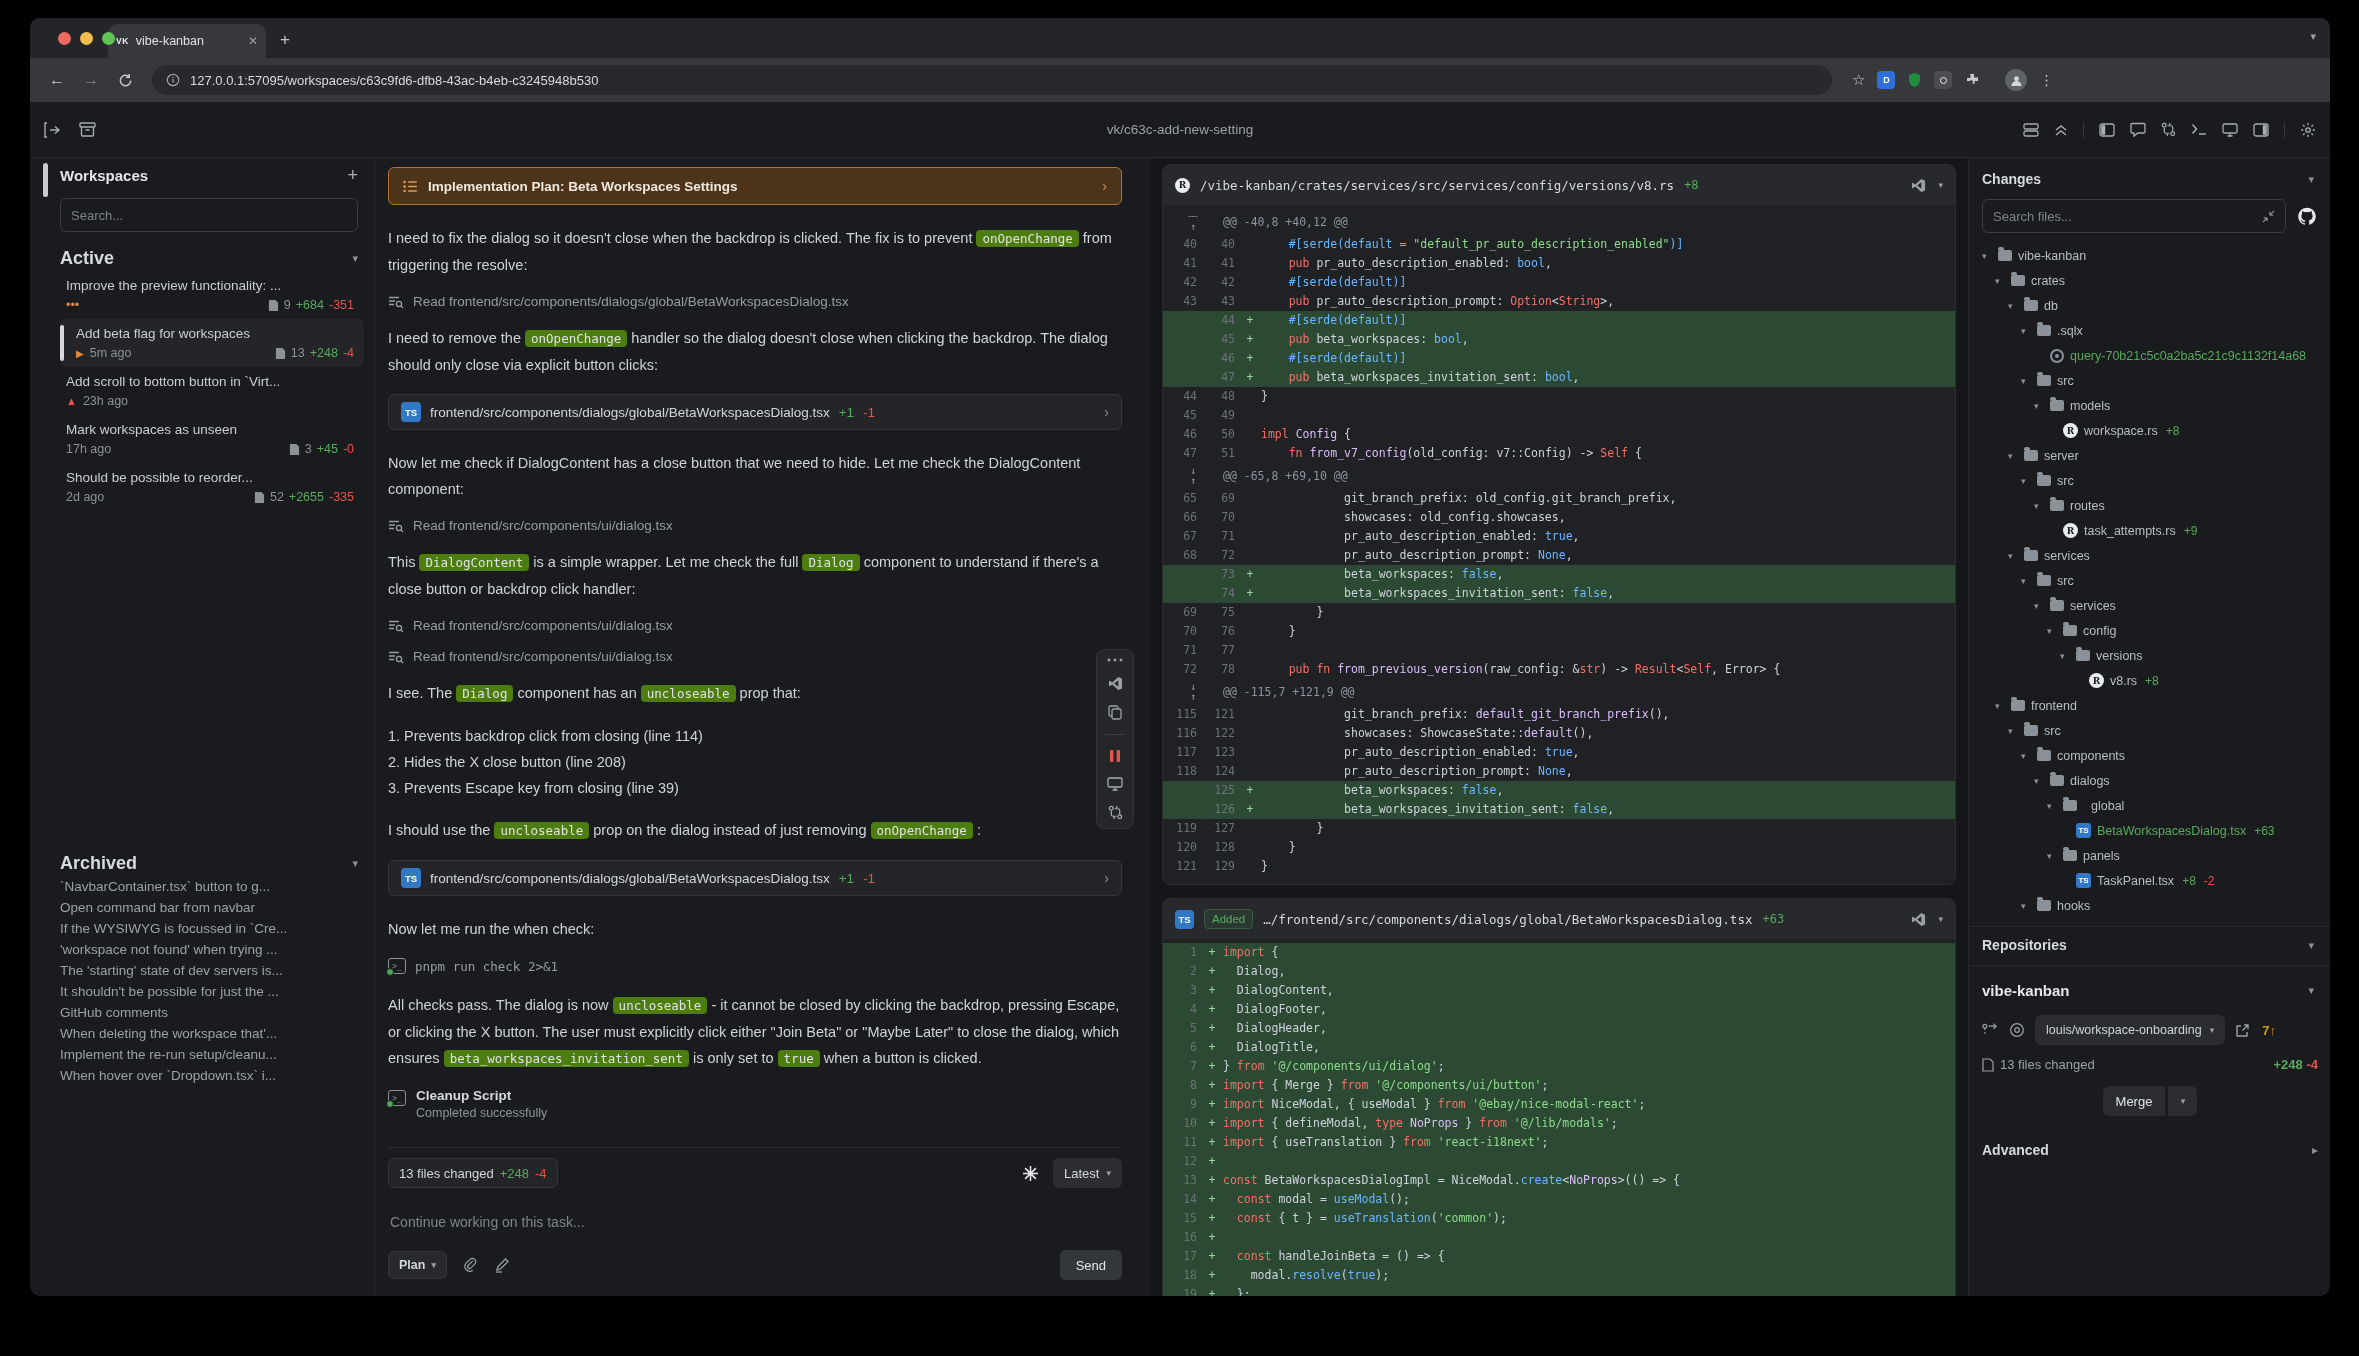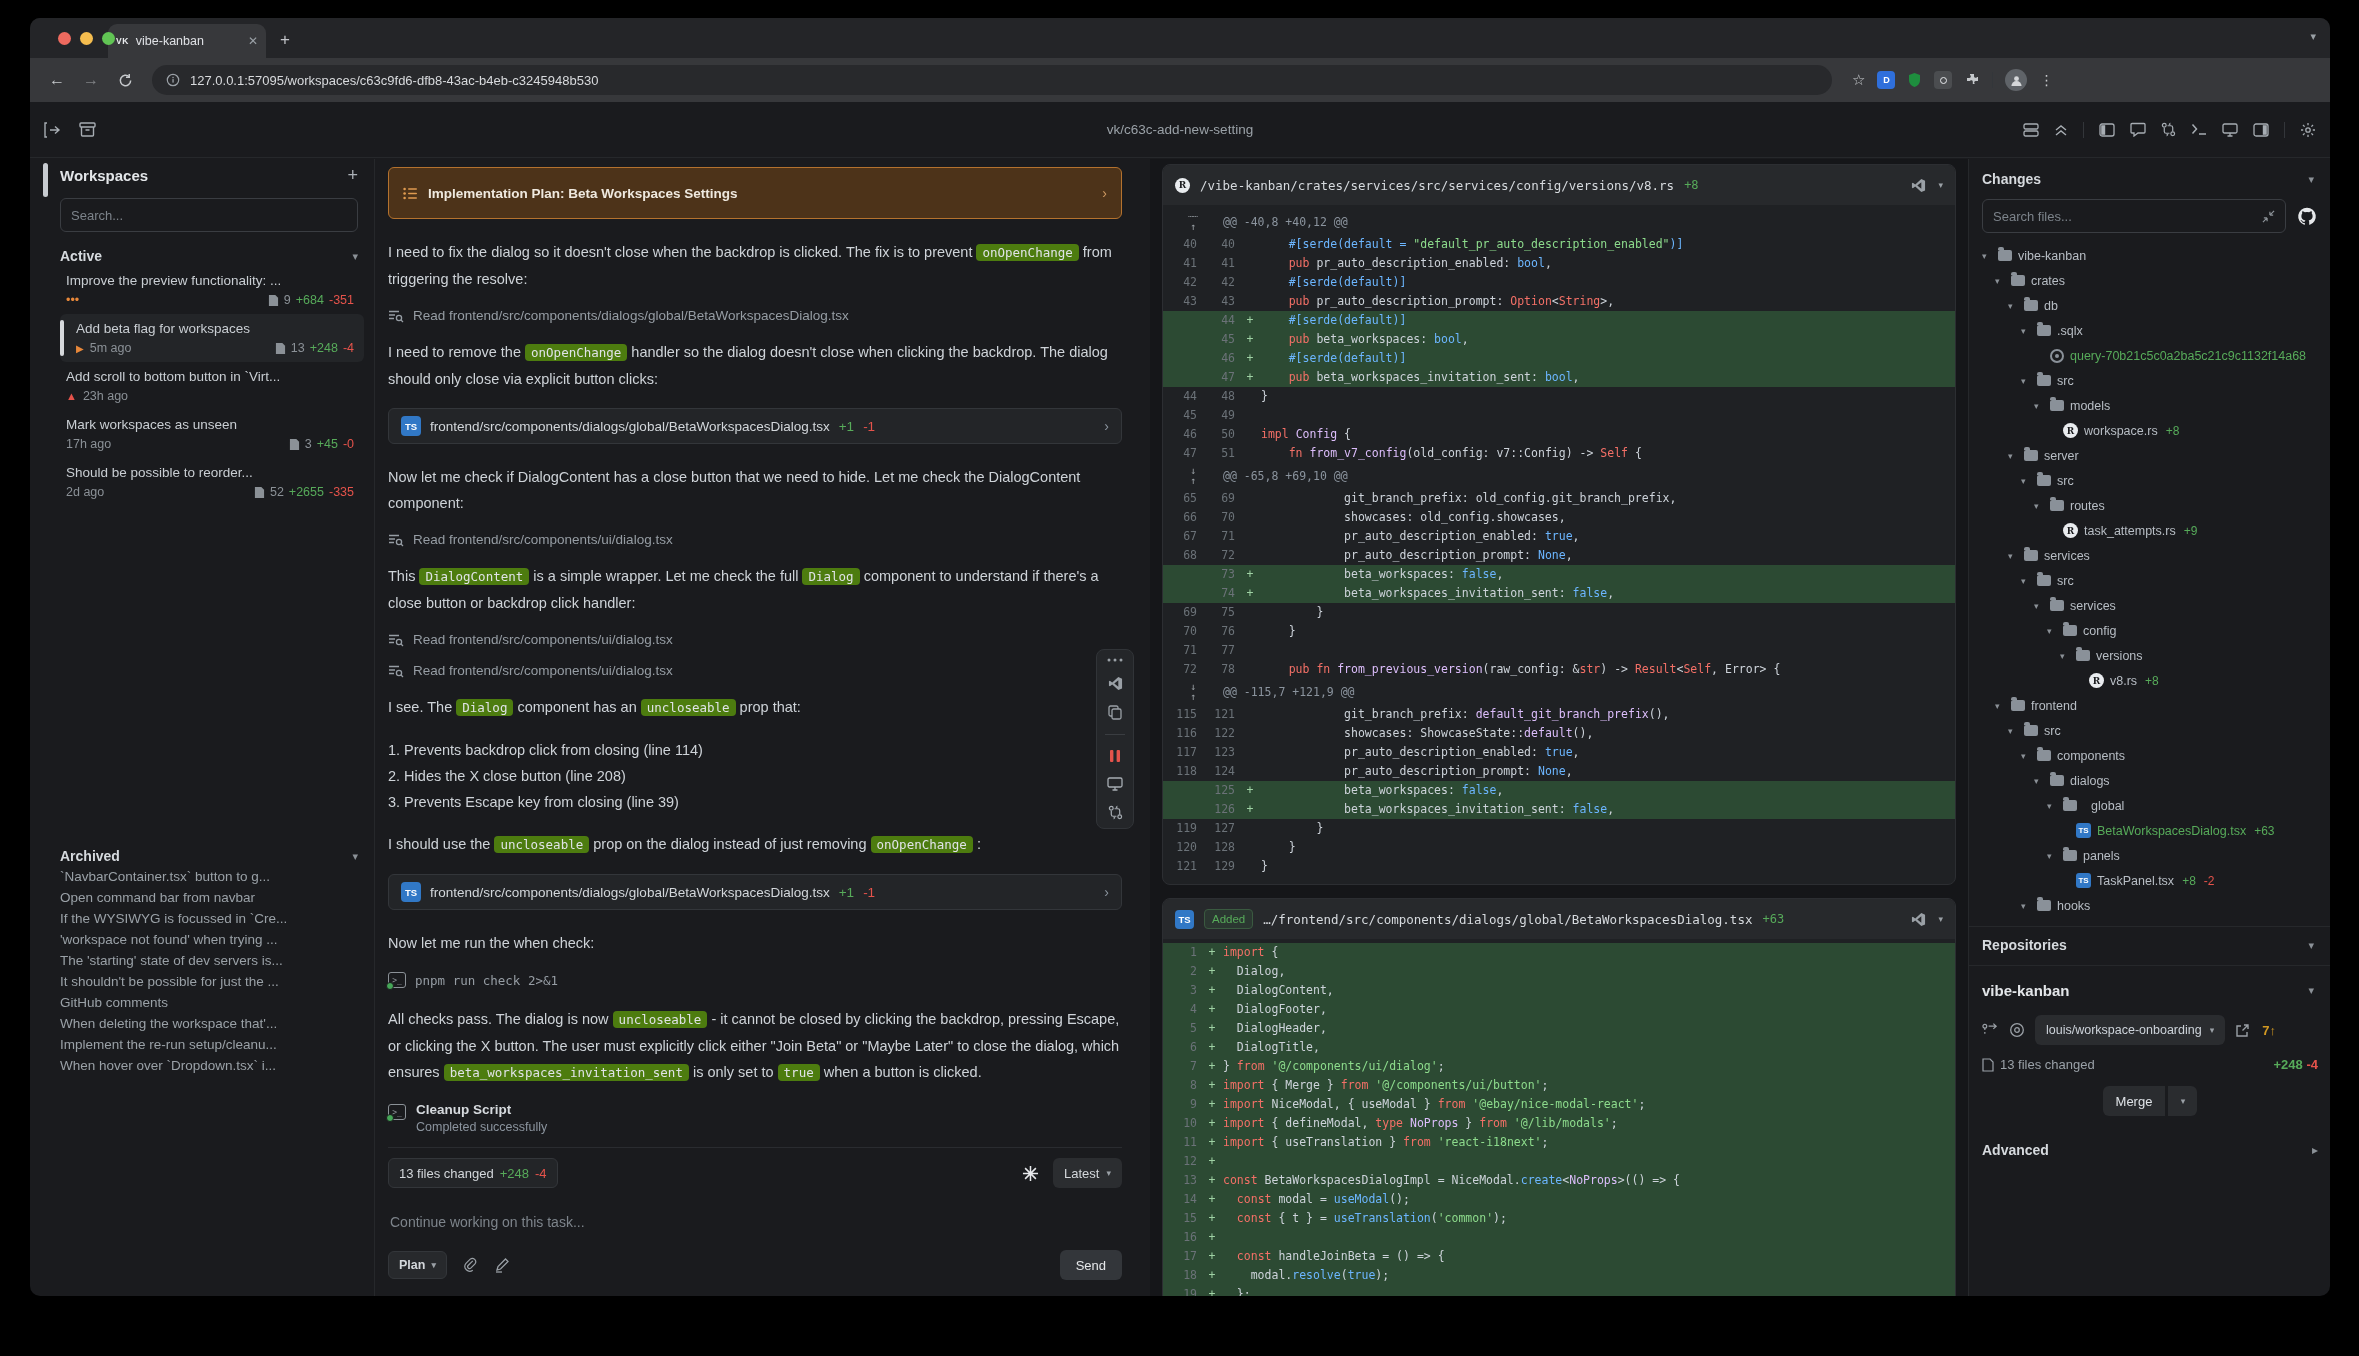--- a/index.html
+++ b/index.html
@@ -40,35 +40,35 @@
   .chat { width:775px; display:flex; flex-direction:column; padding:4px 28px 0 13px; overflow:hidden; position:relative; }
   .diffcol { width:818px; background:#151619; padding:2px 12px 0 12px; overflow:hidden; }
   .rightbar { flex:1; border-left:1px solid #26282b; padding:6px 12px 0 13px; overflow:hidden; }
 
   
   .sb-head { display:flex; align-items:center; padding-right:16px; }
   .sb-head .t { font-size:15px; font-weight:bold; color:#e3e6e9; }
   .sb-head .plus { margin-left:auto; color:#aab0b6; font-size:18px; font-weight:400; }
   .sb-search { margin:12px 16px 10px 0; height:34px; border:1px solid #3a3d42; border-radius:6px; display:flex; align-items:center; padding:0 10px; color:#7c838a; font-size:13px; background:transparent; }
   .sec-head { display:flex; align-items:center; padding-right:16px; margin:6px 0 2px 0; }
-  .sec-head .t { font-size:14px; font-weight:bold; color:#d6dade; }
+  .sec-head .t { font-size:18px; font-weight:bold; color:#d6dade; }
   .sec-head .chev { margin-left:auto; color:#8b9197; font-size:11px; }
   .ws-item { padding:7px 10px 7px 6px; margin-right:10px; border-radius:6px; position:relative; }
   .ws-item.sel { background:#232528; }
   .ws-item.sel::before { content:""; position:absolute; left:0; top:6px; bottom:6px; width:4px; border-radius:2px; background:#d7dadd; }
   .ws-item.sel .wst { padding-left:10px; }
   .ws-item.sel .wsm { padding-left:10px; }
   .wst { font-size:13.5px; color:#c9ced3; white-space:nowrap; overflow:hidden; }
   .wsm { display:flex; align-items:center; gap:6px; margin-top:5px; font-size:12.5px; color:#8b9197; }
   .wsm .right { margin-left:auto; display:flex; align-items:center; gap:5px; }
   .g { color:#57ab5a; } .r { color:#e5534b; } .orange { color:#e8883a; }
   .arch-item { font-size:13.5px; color:#9aa1a7; padding:3px 0; white-space:nowrap; overflow:hidden; margin-right:8px; }
 
   
-  .banner { height:52px; border:1px solid #b4722e; background:#4d3319; border-radius:6px; display:flex; align-items:center; padding:0 14px; gap:10px; margin:4px 0 20px 0; }
+  .banner { height:38px; border:1px solid #b4722e; background:#4d3319; border-radius:6px; display:flex; align-items:center; padding:0 14px; gap:10px; margin:4px 0 20px 0; }
   .banner .bt { color:#efe9df; font-size:13.5px; font-weight:bold; }
   .banner .bchev { margin-left:auto; color:#cf9a62; font-size:14px; }
   .cp { font-size:14.5px; line-height:26px; color:#ced3d8; margin-bottom:16px; }
   .cp code, .chip { font-family:"DejaVu Sans Mono", monospace; font-size:12.5px; background:#4d7c0f; color:#e0e3e7; border-radius:4px; padding:1px 6px; }
   .readrow { display:flex; align-items:center; gap:9px; color:#969da4; font-size:13.5px; margin:2px 0 16px 0; }
   .filecard { height:36px; border:1px solid #33363a; background:#232528; border-radius:6px; display:flex; align-items:center; gap:9px; padding:0 12px; margin:4px 0 20px 0; font-size:13.5px; color:#d3d7db; }
   .tsbadge { width:20px; height:20px; border-radius:4px; background:#3178c6; color:#fff; font-size:9.5px; font-weight:bold; display:flex; align-items:center; justify-content:center; }
   .filecard .chev { margin-left:auto; color:#8b949e; font-size:14px; }
   .clist { font-size:14.5px; line-height:26px; color:#ced3d8; margin-bottom:16px; }
   .termrow { display:flex; align-items:center; gap:9px; color:#969da4; font-family:"DejaVu Sans Mono", monospace; font-size:12.5px; margin:2px 0 18px 0; }

